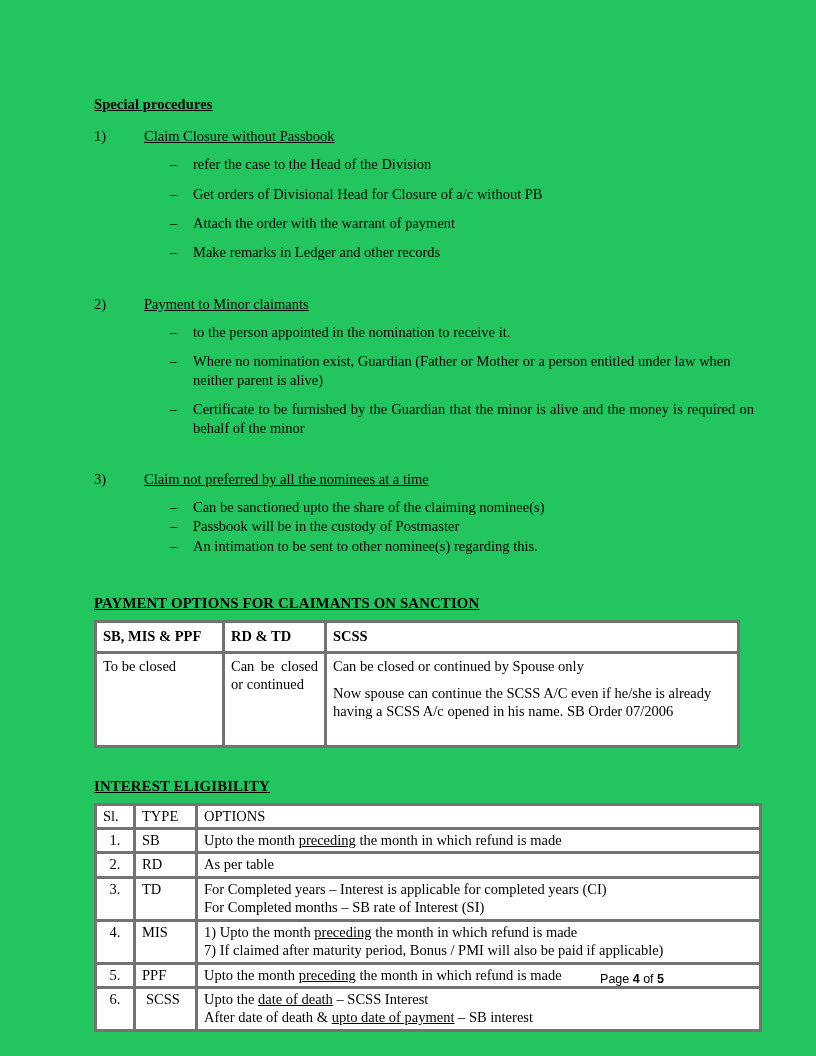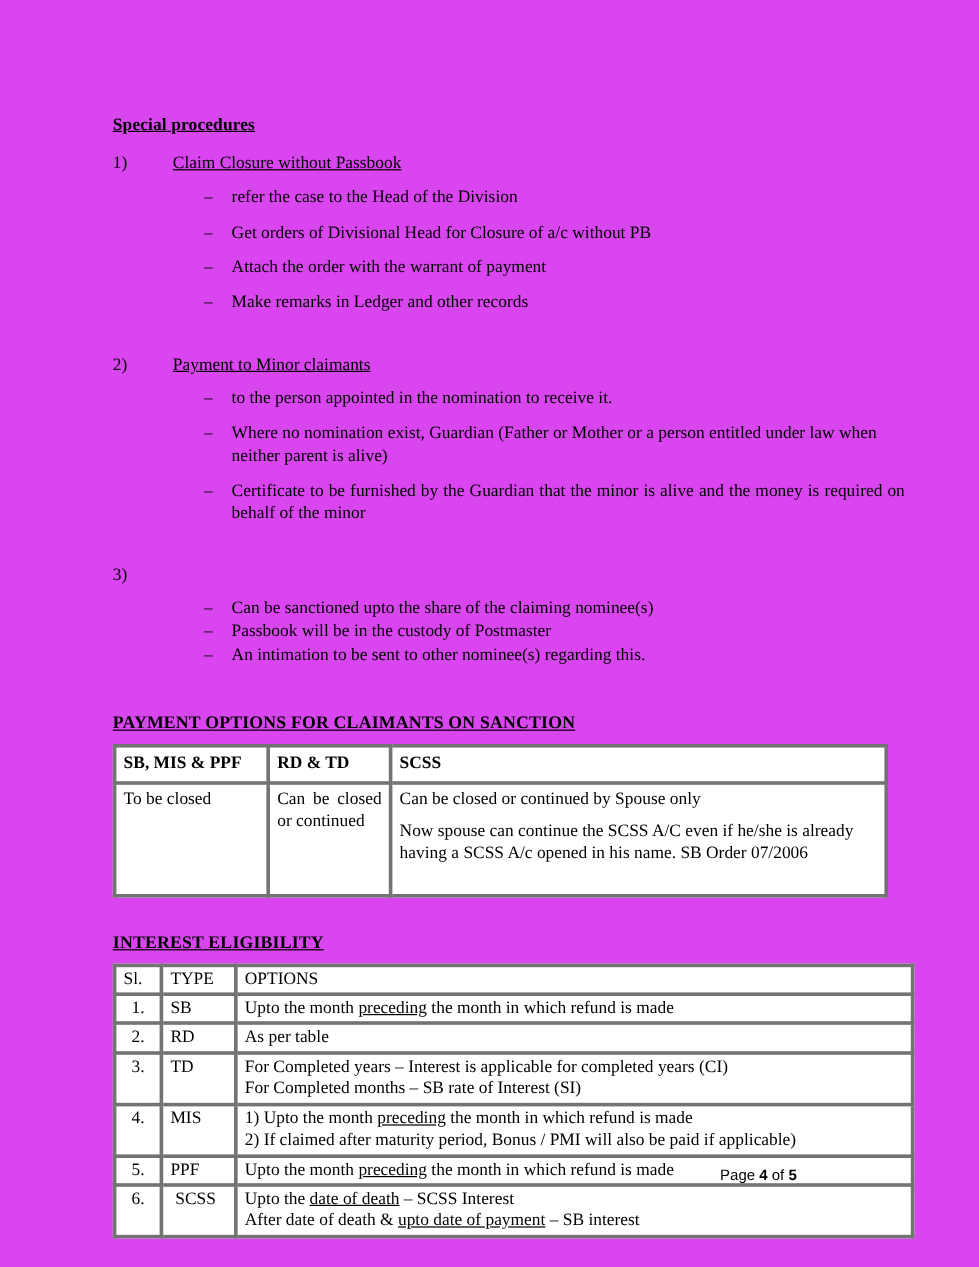--- a/index.html
+++ b/index.html
@@ -4,21 +4,21 @@
 <style>
   html, body {
     margin: 0;
     padding: 0;
     background: #ffffff;
   }
   .page {
     position: relative;
     width: 816px;
     height: 1056px;
-    background: #d946ef;
+    background: #22c55e;
     font-family: "Liberation Serif", "DejaVu Serif", serif;
     color: #000000;
     overflow: hidden;
   }
   .content {
     position: absolute;
     left: 94px;
     top: 96px;
     width: 660px;
   }
@@ -185,20 +185,21 @@
           <span class="dash-text just">Certificate to be furnished by the Guardian that the minor is alive and the money is required on behalf of the minor</span>
         </div>
       </div>
     </div>
 
     <div class="gap-lg"></div>
 
     <div class="num-block">
       <div class="num-row">
         <div class="num-label">3)</div>
+        <div class="num-heading">Claim not preferred by all the nominees at a time</div>
       </div>
       <div class="dash-list">
         <div class="dash-item tight">
           <span class="dash-mark">–</span>
           <span class="dash-text">Can be sanctioned upto the share of the claiming nominee(s)</span>
         </div>
         <div class="dash-item tight">
           <span class="dash-mark">–</span>
           <span class="dash-text">Passbook will be in the custody of Postmaster</span>
         </div>
@@ -276,21 +277,21 @@
             <td>
               <span class="line">For Completed years – Interest is applicable for completed years (CI)</span>
               <span class="line">For Completed months – SB rate of Interest (SI)</span>
             </td>
           </tr>
           <tr>
             <td class="ctr">4.</td>
             <td>MIS</td>
             <td>
               <span class="line">1) Upto the month <u class="u">preceding</u> the month in which refund is made</span>
-              <span class="line">2) If claimed after maturity period, Bonus / PMI  will also be paid if applicable)</span>
+              <span class="line">7) If claimed after maturity period, Bonus / PMI  will also be paid if applicable)</span>
             </td>
           </tr>
           <tr>
             <td class="ctr">5.</td>
             <td>PPF</td>
             <td>
               <span class="line">Upto the month <u class="u">preceding</u> the month in which refund is made</span>
             </td>
           </tr>
           <tr>

